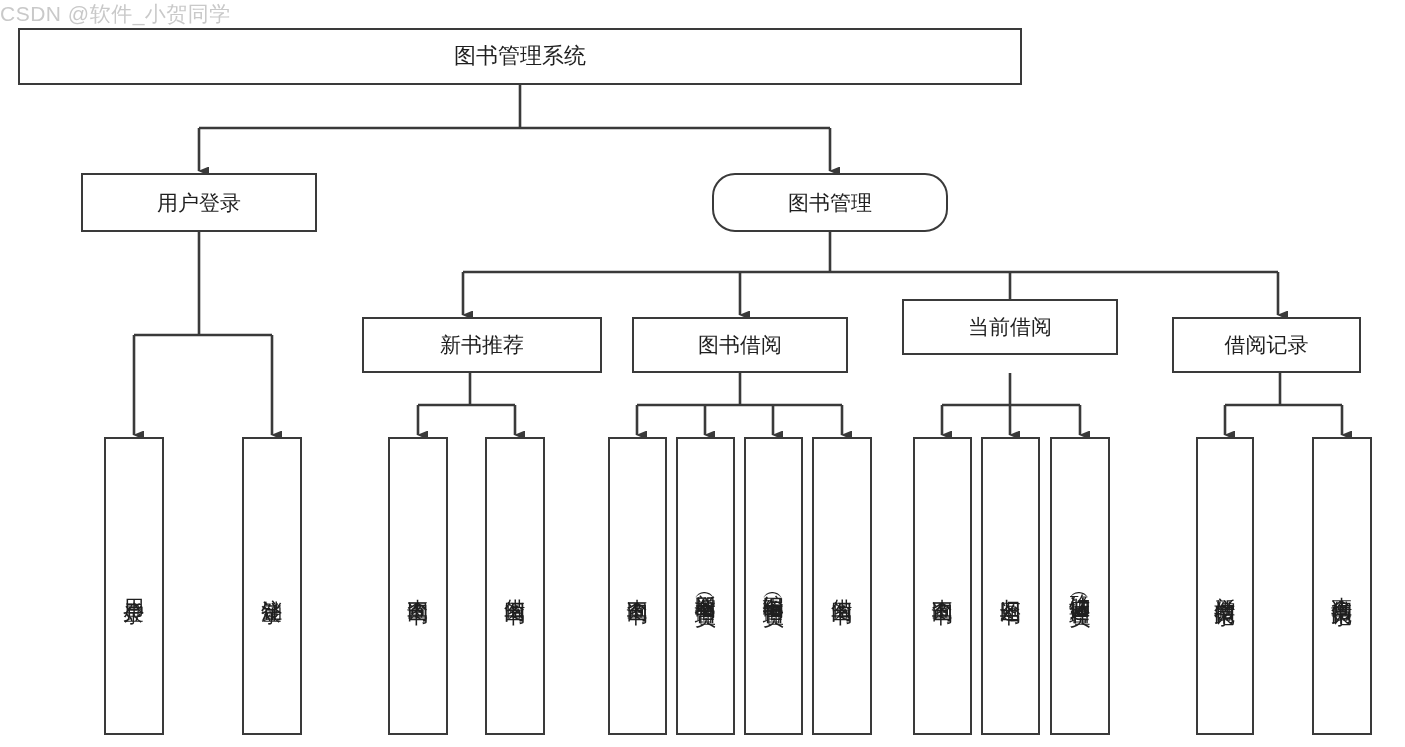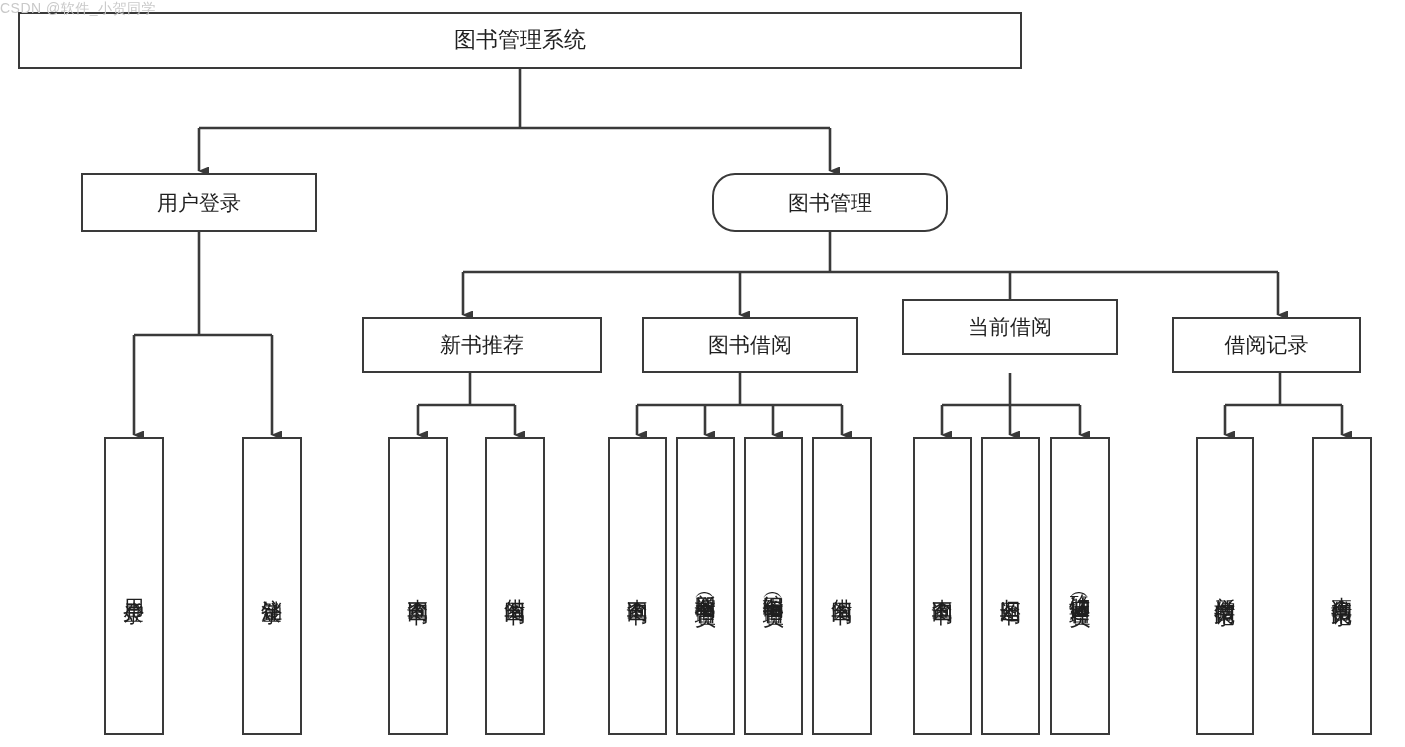--- a/index.html
+++ b/index.html
@@ -52,21 +52,21 @@
     writing-mode: vertical-rl;
     text-orientation: upright;
     letter-spacing: 2px;
   }
   .node-box.root .node-label {
     font-size: 22px;
   }
   .watermark {
     position: absolute;
     color: #c9c9c9;
-    font-size: 14px;
+    font-size: 21px;
     font-family: "Liberation Sans", "DejaVu Sans", sans-serif;
     white-space: nowrap;
     letter-spacing: 0.5px;
     pointer-events: none;
   }
 </style>
 </head>
 <body>
 
 <div id="diagram-root">
@@ -106,33 +106,33 @@
         <line x1="942" y1="405" x2="942" y2="435" stroke="#3a3a3a" stroke-width="2.6" marker-end="url(#arrowhead)"></line>
         <line x1="1010" y1="405" x2="1010" y2="435" stroke="#3a3a3a" stroke-width="2.6" marker-end="url(#arrowhead)"></line>
         <line x1="1080" y1="405" x2="1080" y2="435" stroke="#3a3a3a" stroke-width="2.6" marker-end="url(#arrowhead)"></line>
         <line x1="1280" y1="373" x2="1280" y2="405" stroke="#3a3a3a" stroke-width="2.6"></line>
         <line x1="1225" y1="405" x2="1342" y2="405" stroke="#3a3a3a" stroke-width="2.6"></line>
         <line x1="1225" y1="405" x2="1225" y2="435" stroke="#3a3a3a" stroke-width="2.6" marker-end="url(#arrowhead)"></line>
         <line x1="1342" y1="405" x2="1342" y2="435" stroke="#3a3a3a" stroke-width="2.6" marker-end="url(#arrowhead)"></line>
       </g>
   </svg>
   <div id="node-layer">
-      <div class="node-box horizontal root" style="left: 18px; top: 12px; width: 1004px; height: 57px; border-color: rgb(58, 58, 58); background: rgb(255, 255, 255);">
+      <div class="node-box horizontal root" style="left: 18px; top: 28px; width: 1004px; height: 57px; border-color: rgb(58, 58, 58); background: rgb(255, 255, 255);">
         <span class="node-label" style="color: rgb(31, 31, 31);">图书管理系统</span>
       </div>
       <div class="node-box horizontal" style="left: 81px; top: 173px; width: 236px; height: 59px; border-color: rgb(58, 58, 58); background: rgb(255, 255, 255);">
         <span class="node-label" style="color: rgb(31, 31, 31);">用户登录</span>
       </div>
       <div class="node-box horizontal" style="left: 712px; top: 173px; width: 236px; height: 59px; border-color: rgb(58, 58, 58); background: rgb(255, 255, 255); border-radius: 23px;">
         <span class="node-label" style="color: rgb(31, 31, 31);">图书管理</span>
       </div>
       <div class="node-box horizontal" style="left: 362px; top: 317px; width: 240px; height: 56px; border-color: rgb(58, 58, 58); background: rgb(255, 255, 255);">
         <span class="node-label" style="color: rgb(31, 31, 31);">新书推荐</span>
       </div>
-      <div class="node-box horizontal" style="left: 632px; top: 317px; width: 216px; height: 56px; border-color: rgb(58, 58, 58); background: rgb(255, 255, 255); margin-left: 10px;">
+      <div class="node-box horizontal" style="left: 632px; top: 317px; width: 216px; height: 56px; border-color: rgb(58, 58, 58); background: rgb(255, 255, 255);">
         <span class="node-label" style="color: rgb(31, 31, 31);">图书借阅</span>
       </div>
       <div class="node-box horizontal" style="left: 902px; top: 299px; width: 216px; height: 56px; border-color: rgb(58, 58, 58); background: rgb(255, 255, 255);">
         <span class="node-label" style="color: rgb(31, 31, 31);">当前借阅</span>
       </div>
       <div class="node-box horizontal" style="left: 1172px; top: 317px; width: 189px; height: 56px; border-color: rgb(58, 58, 58); background: rgb(255, 255, 255);">
         <span class="node-label" style="color: rgb(31, 31, 31);">借阅记录</span>
       </div>
       <div class="node-box vertical" style="left: 104px; top: 437px; width: 60px; height: 298px; border-color: rgb(58, 58, 58); background: rgb(255, 255, 255);">
         <span class="node-label" style="color: rgb(31, 31, 31);">用户登录</span>

